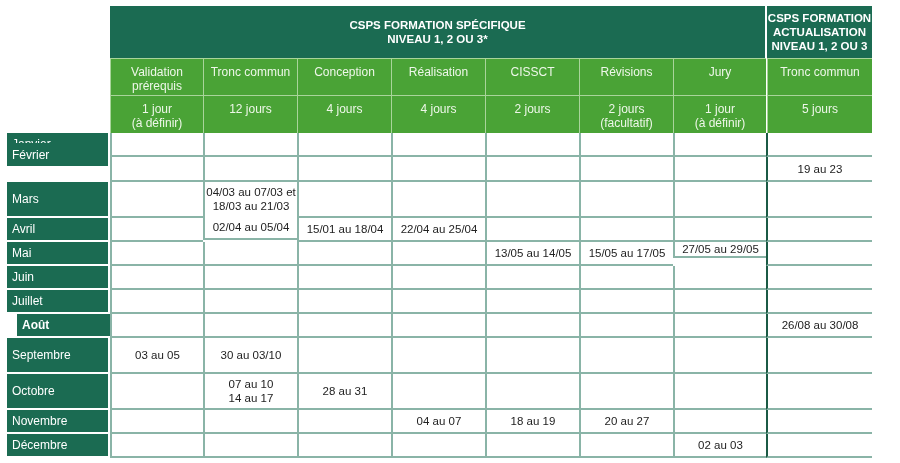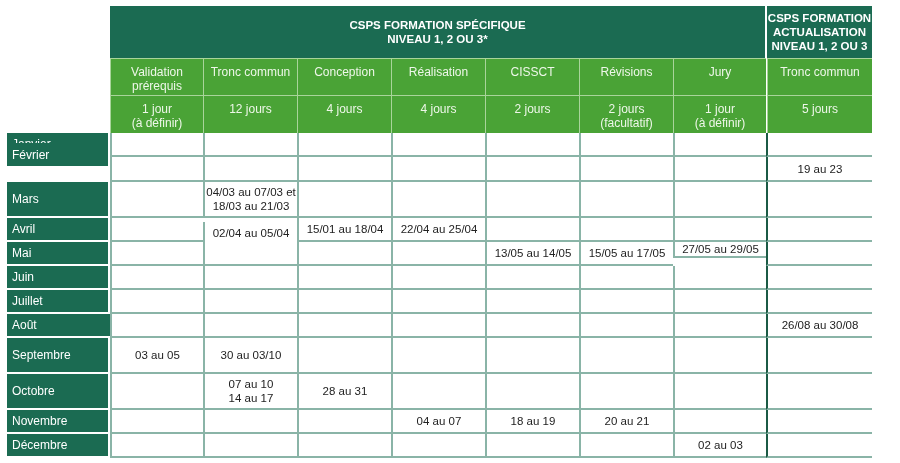--- a/index.html
+++ b/index.html
@@ -63,21 +63,21 @@
     <div class="abs cell" style="left: 203px; top: 182px; width: 94px; height: 36px;">04/03 au 07/03 et
 18/03 au 21/03</div>
     <div class="abs cell" style="left: 297px; top: 182px; width: 94px; height: 36px;"></div>
     <div class="abs cell" style="left: 391px; top: 182px; width: 94px; height: 36px;"></div>
     <div class="abs cell" style="left: 485px; top: 182px; width: 94px; height: 36px;"></div>
     <div class="abs cell" style="left: 579px; top: 182px; width: 94px; height: 36px;"></div>
     <div class="abs cell" style="left: 673px; top: 182px; width: 93px; height: 36px;"></div>
     <div class="abs cell thick" style="left: 766px; top: 182px; width: 106px; height: 36px;"></div>
     <div class="abs month" style="left: 7px; top: 218px; width: 101px; height: 24px;">Avril</div>
     <div class="abs cell" style="left: 110px; top: 218px; width: 93px; height: 24px;"></div>
-    <div class="abs cell" style="left: 203px; top: 222px; width: 94px; height: 24px;">02/04 au 05/04</div>
+    <div class="abs cell" style="left: 203px; top: 216px; width: 94px; height: 24px;">02/04 au 05/04</div>
     <div class="abs cell" style="left: 297px; top: 218px; width: 94px; height: 24px;">15/01 au 18/04</div>
     <div class="abs cell" style="left: 391px; top: 218px; width: 94px; height: 24px;">22/04 au 25/04</div>
     <div class="abs cell" style="left: 485px; top: 218px; width: 94px; height: 24px;"></div>
     <div class="abs cell" style="left: 579px; top: 218px; width: 94px; height: 24px;"></div>
     <div class="abs cell" style="left: 673px; top: 218px; width: 93px; height: 24px;"></div>
     <div class="abs cell thick" style="left: 766px; top: 218px; width: 106px; height: 24px;"></div>
     <div class="abs month" style="left: 7px; top: 242px; width: 101px; height: 24px;">Mai</div>
     <div class="abs cell" style="left: 110px; top: 242px; width: 93px; height: 24px;"></div>
     <div class="abs cell" style="left: 203px; top: 242px; width: 94px; height: 24px;"></div>
     <div class="abs cell" style="left: 297px; top: 242px; width: 94px; height: 24px;"></div>
@@ -97,21 +97,21 @@
     <div class="abs cell thick" style="left: 766px; top: 266px; width: 106px; height: 24px;"></div>
     <div class="abs month" style="left: 7px; top: 290px; width: 101px; height: 24px;">Juillet</div>
     <div class="abs cell" style="left: 110px; top: 290px; width: 93px; height: 24px;"></div>
     <div class="abs cell" style="left: 203px; top: 290px; width: 94px; height: 24px;"></div>
     <div class="abs cell" style="left: 297px; top: 290px; width: 94px; height: 24px;"></div>
     <div class="abs cell" style="left: 391px; top: 290px; width: 94px; height: 24px;"></div>
     <div class="abs cell" style="left: 485px; top: 290px; width: 94px; height: 24px;"></div>
     <div class="abs cell" style="left: 579px; top: 290px; width: 94px; height: 24px;"></div>
     <div class="abs cell" style="left: 673px; top: 290px; width: 93px; height: 24px;"></div>
     <div class="abs cell thick" style="left: 766px; top: 290px; width: 106px; height: 24px;"></div>
-    <div class="abs month" style="left: 7px; top: 314px; width: 116px; height: 24px;">Août</div>
+    <div class="abs month" style="left: 17px; top: 314px; width: 116px; height: 24px; font-weight: bold;">Août</div>
     <div class="abs cell" style="left: 110px; top: 314px; width: 93px; height: 24px;"></div>
     <div class="abs cell" style="left: 203px; top: 314px; width: 94px; height: 24px;"></div>
     <div class="abs cell" style="left: 297px; top: 314px; width: 94px; height: 24px;"></div>
     <div class="abs cell" style="left: 391px; top: 314px; width: 94px; height: 24px;"></div>
     <div class="abs cell" style="left: 485px; top: 314px; width: 94px; height: 24px;"></div>
     <div class="abs cell" style="left: 579px; top: 314px; width: 94px; height: 24px;"></div>
     <div class="abs cell" style="left: 673px; top: 314px; width: 93px; height: 24px;"></div>
     <div class="abs cell thick" style="left: 766px; top: 314px; width: 106px; height: 24px;">26/08 au 30/08</div>
     <div class="abs month" style="left: 7px; top: 338px; width: 101px; height: 36px;">Septembre</div>
     <div class="abs cell" style="left: 110px; top: 338px; width: 93px; height: 36px;">03 au 05</div>
@@ -131,21 +131,21 @@
     <div class="abs cell" style="left: 485px; top: 374px; width: 94px; height: 36px;"></div>
     <div class="abs cell" style="left: 579px; top: 374px; width: 94px; height: 36px;"></div>
     <div class="abs cell" style="left: 673px; top: 374px; width: 93px; height: 36px;"></div>
     <div class="abs cell thick" style="left: 766px; top: 374px; width: 106px; height: 36px;"></div>
     <div class="abs month" style="left: 7px; top: 410px; width: 101px; height: 24px;">Novembre</div>
     <div class="abs cell" style="left: 110px; top: 410px; width: 93px; height: 24px;"></div>
     <div class="abs cell" style="left: 203px; top: 410px; width: 94px; height: 24px;"></div>
     <div class="abs cell" style="left: 297px; top: 410px; width: 94px; height: 24px;"></div>
     <div class="abs cell" style="left: 391px; top: 410px; width: 94px; height: 24px;">04 au 07</div>
     <div class="abs cell" style="left: 485px; top: 410px; width: 94px; height: 24px;">18 au 19</div>
-    <div class="abs cell" style="left: 579px; top: 410px; width: 94px; height: 24px;">20 au 21</div>
+    <div class="abs cell" style="left: 579px; top: 410px; width: 94px; height: 24px;">20 au 27</div>
     <div class="abs cell" style="left: 673px; top: 410px; width: 93px; height: 24px;"></div>
     <div class="abs cell thick" style="left: 766px; top: 410px; width: 106px; height: 24px;"></div>
     <div class="abs month" style="left: 7px; top: 434px; width: 101px; height: 24px;">Décembre</div>
     <div class="abs cell" style="left: 110px; top: 434px; width: 93px; height: 24px;"></div>
     <div class="abs cell" style="left: 203px; top: 434px; width: 94px; height: 24px;"></div>
     <div class="abs cell" style="left: 297px; top: 434px; width: 94px; height: 24px;"></div>
     <div class="abs cell" style="left: 391px; top: 434px; width: 94px; height: 24px;"></div>
     <div class="abs cell" style="left: 485px; top: 434px; width: 94px; height: 24px;"></div>
     <div class="abs cell" style="left: 579px; top: 434px; width: 94px; height: 24px;"></div>
     <div class="abs cell" style="left: 673px; top: 434px; width: 93px; height: 24px;">02 au 03</div>

